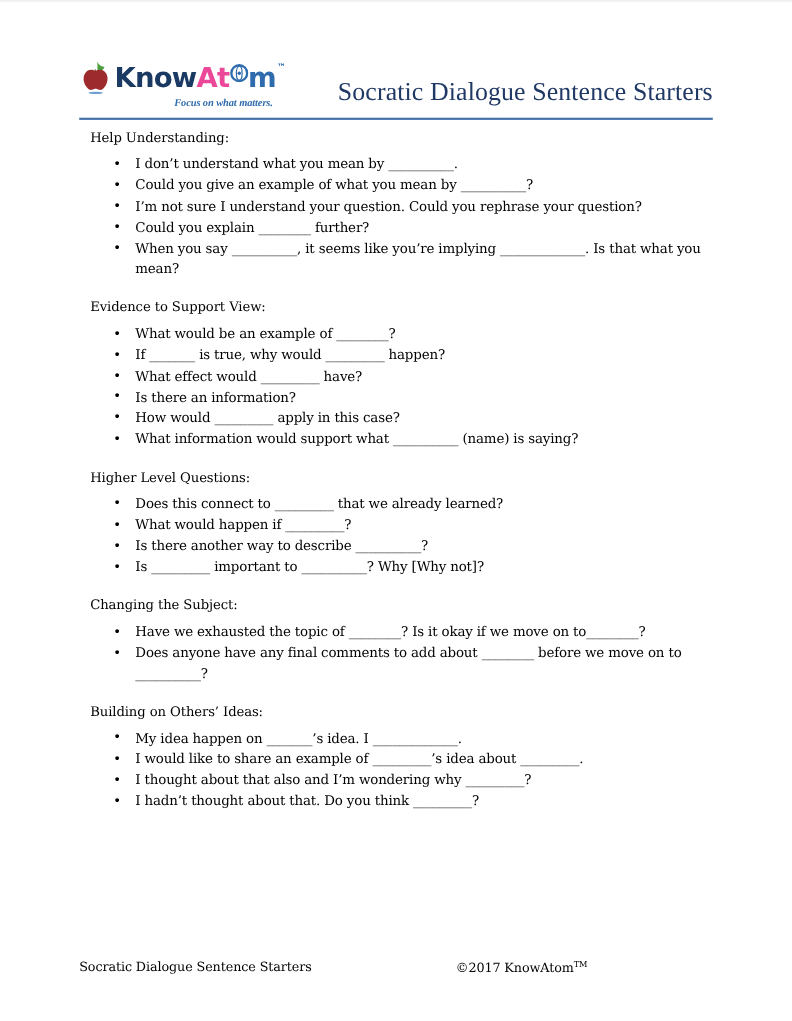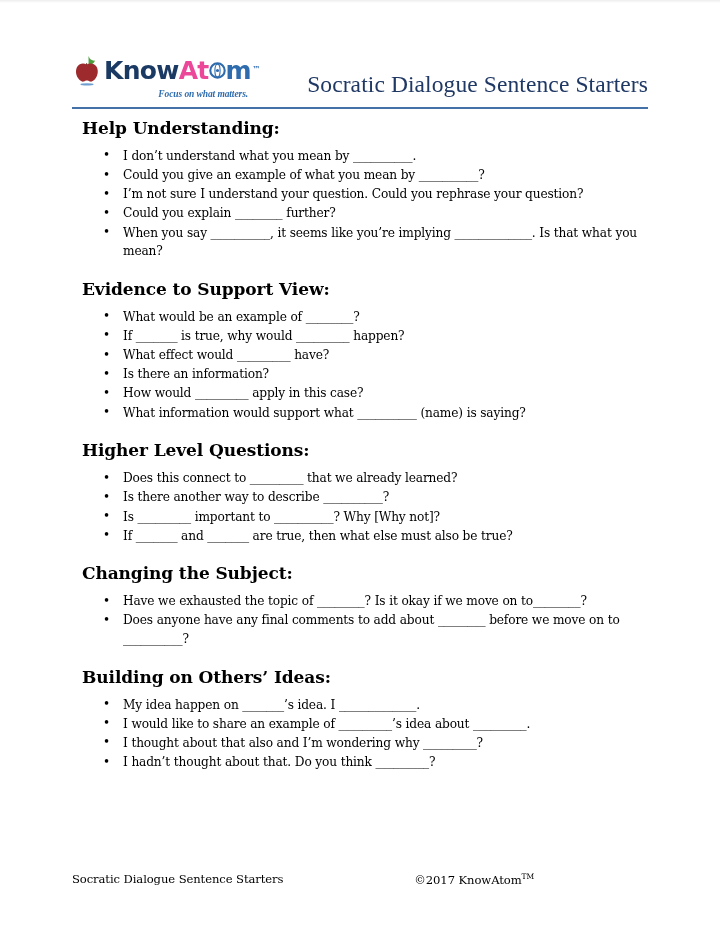--- a/index.html
+++ b/index.html
@@ -60,21 +60,21 @@
   }
   .apple svg { display: block; }
   .wordmark {
     font-family: "DejaVu Sans", "Liberation Sans", sans-serif;
     font-weight: bold;
     font-size: 25px;
     letter-spacing: -0.7px;
     line-height: 1;
     white-space: nowrap;
     display: flex;
-    align-items: center;
+    align-items: flex-start;
   }
   .w-know { color: #1b3a63; }
   .w-at   { color: #ec4899; }
   .w-m    { color: #2f6cad; }
   .atom-o {
     display: inline-block;
     width: 17px;
     height: 17px;
     position: relative;
     margin: 0 0px;
@@ -122,22 +122,22 @@
   
   .content {
     position: absolute;
     top: 117px;
     left: 72px;
     width: 576px;
   }
   .section { margin-bottom: 0; }
   h2.section-title {
     font-family: "DejaVu Serif", "Liberation Serif", serif;
-    font-size: 17px;
-    font-weight: bold;
+    font-size: 12px;
+    font-weight: normal;
     margin: 0;
     padding: 0 0 0 10px;
     line-height: 1.35;
     letter-spacing: -0.1px;
   }
   ul.bullets {
     list-style: none;
     margin: 7px 0 17px 0;
     padding: 0;
   }
@@ -245,23 +245,23 @@
         <li>Is there an information?</li>
         <li>How would _________ apply in this case?</li>
         <li>What information would support what __________ (name) is saying?</li>
       </ul>
     </div>
 
     <div class="section">
       <h2 class="section-title">Higher Level Questions:</h2>
       <ul class="bullets">
         <li>Does this connect to _________ that we already learned?</li>
+        <li>What would happen if _________?</li>
         <li>Is there another way to describe __________?</li>
         <li>Is _________ important to __________? Why [Why not]?</li>
-        <li>If _______ and _______ are true, then what else must also be true?</li>
       </ul>
     </div>
 
     <div class="section">
       <h2 class="section-title">Changing the Subject:</h2>
       <ul class="bullets">
         <li>Have we exhausted the topic of ________? Is it okay if we move on to________?</li>
         <li>Does anyone have any final comments to add about ________ before we move on to __________?</li>
       </ul>
     </div>

